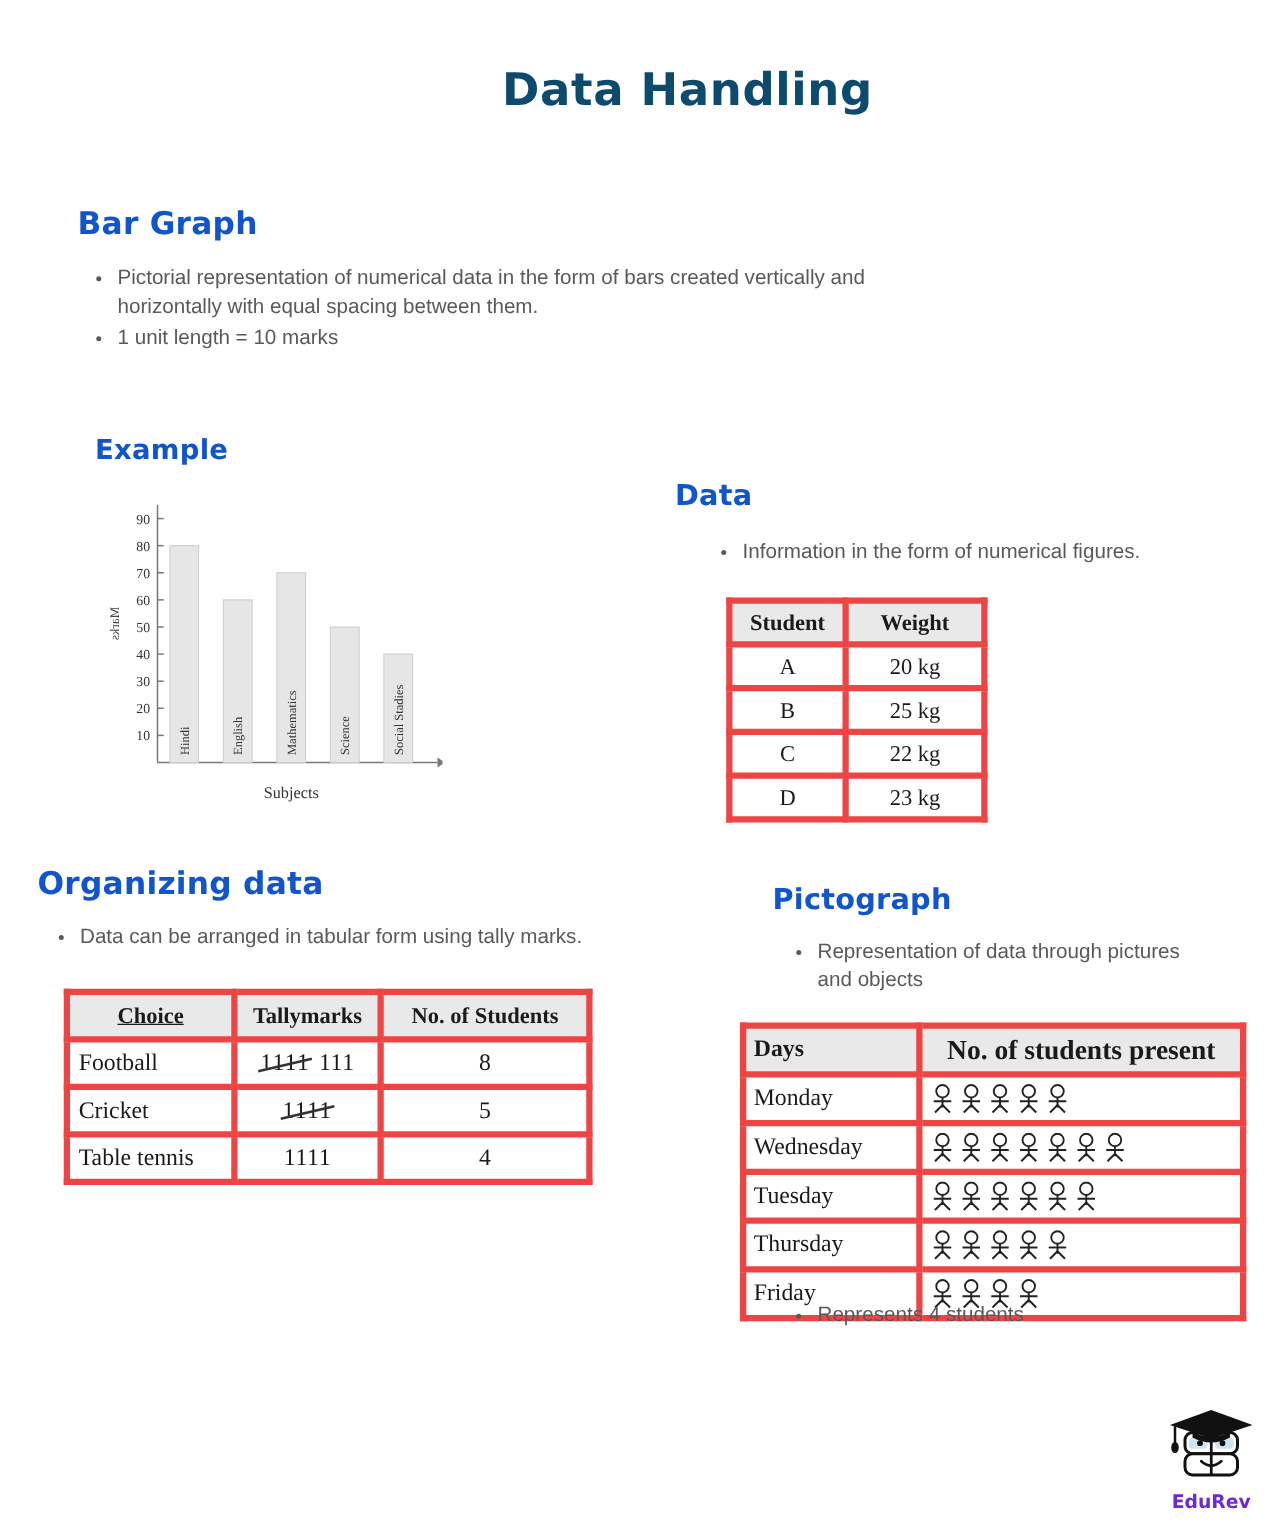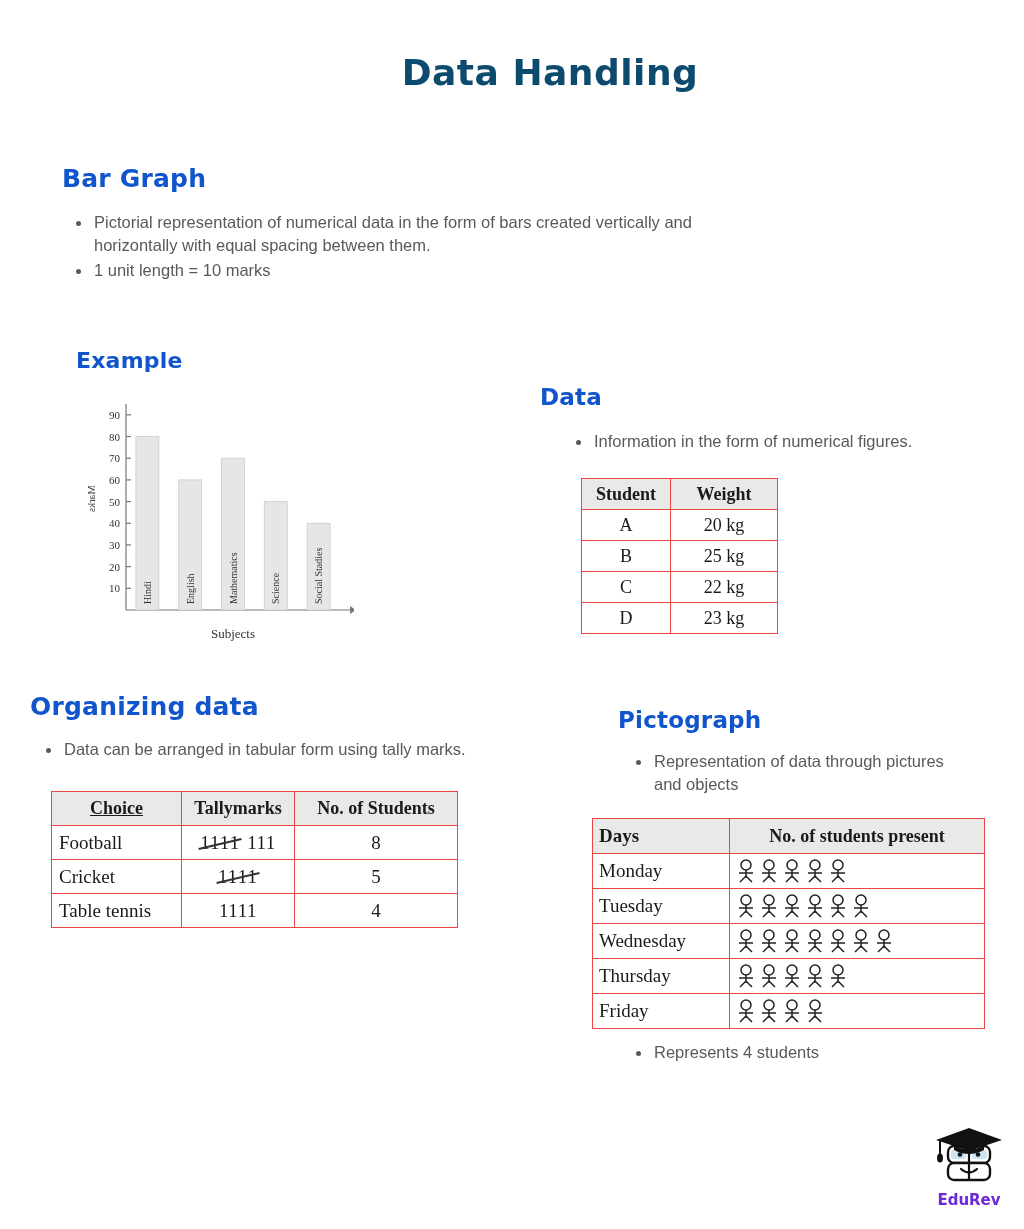--- a/index.html
+++ b/index.html
@@ -75,21 +75,21 @@
   
   table.imgtable {
     position: absolute;
     border-collapse: collapse;
     font-family: "Liberation Serif", "DejaVu Serif", serif;
     color: #1a1a1a;
     background: #ffffff;
   }
   table.imgtable th,
   table.imgtable td {
-    border: 1px solid #ef4444;
+    border: 5px solid #ef4444;
     padding: 0;
   }
   table.imgtable th {
     background: #e9e9e9;
     font-weight: bold;
   }
 
   
   .tbl-weight { left: 581px; top: 478px; }
   .tbl-weight th,
@@ -142,21 +142,21 @@
   .tbl-picto .c-days {
     width: 130px;
     text-align: left;
     padding-left: 6px;
   }
   .tbl-picto th.c-days { text-align: left; }
   .tbl-picto .c-present {
     width: 248px;
     text-align: center;
   }
-  .tbl-picto th.c-present { text-align: center; font-size: 18px; }
+  .tbl-picto th.c-present { text-align: center; font-size: 22px; }
   .tbl-picto td.c-present {
     text-align: left;
     padding-left: 6px;
     white-space: nowrap;
   }
   .figure-icon { margin-right: 3px; vertical-align: middle; }
 
   
   .logo {
     position: absolute;
@@ -327,68 +327,68 @@
             <line x1="10" y1="17" x2="16" y2="23" stroke="#222" stroke-width="1.5"></line>
           </svg><svg class="figure-icon" width="20" height="24" viewBox="0 0 20 24">
             <circle cx="10" cy="6" r="5" fill="none" stroke="#222" stroke-width="1.5"></circle>
             <line x1="10" y1="11" x2="10" y2="19" stroke="#222" stroke-width="1.5"></line>
             <line x1="3" y1="14" x2="17" y2="14" stroke="#222" stroke-width="1.5"></line>
             <line x1="10" y1="17" x2="4" y2="23" stroke="#222" stroke-width="1.5"></line>
             <line x1="10" y1="17" x2="16" y2="23" stroke="#222" stroke-width="1.5"></line>
           </svg></td>
       </tr>
       <tr>
+        <td class="c-days">Wednesday</td>
+        <td class="c-present"><svg class="figure-icon" width="20" height="24" viewBox="0 0 20 24">
+            <circle cx="10" cy="6" r="5" fill="none" stroke="#222" stroke-width="1.5"></circle>
+            <line x1="10" y1="11" x2="10" y2="19" stroke="#222" stroke-width="1.5"></line>
+            <line x1="3" y1="14" x2="17" y2="14" stroke="#222" stroke-width="1.5"></line>
+            <line x1="10" y1="17" x2="4" y2="23" stroke="#222" stroke-width="1.5"></line>
+            <line x1="10" y1="17" x2="16" y2="23" stroke="#222" stroke-width="1.5"></line>
+          </svg><svg class="figure-icon" width="20" height="24" viewBox="0 0 20 24">
+            <circle cx="10" cy="6" r="5" fill="none" stroke="#222" stroke-width="1.5"></circle>
+            <line x1="10" y1="11" x2="10" y2="19" stroke="#222" stroke-width="1.5"></line>
+            <line x1="3" y1="14" x2="17" y2="14" stroke="#222" stroke-width="1.5"></line>
+            <line x1="10" y1="17" x2="4" y2="23" stroke="#222" stroke-width="1.5"></line>
+            <line x1="10" y1="17" x2="16" y2="23" stroke="#222" stroke-width="1.5"></line>
+          </svg><svg class="figure-icon" width="20" height="24" viewBox="0 0 20 24">
+            <circle cx="10" cy="6" r="5" fill="none" stroke="#222" stroke-width="1.5"></circle>
+            <line x1="10" y1="11" x2="10" y2="19" stroke="#222" stroke-width="1.5"></line>
+            <line x1="3" y1="14" x2="17" y2="14" stroke="#222" stroke-width="1.5"></line>
+            <line x1="10" y1="17" x2="4" y2="23" stroke="#222" stroke-width="1.5"></line>
+            <line x1="10" y1="17" x2="16" y2="23" stroke="#222" stroke-width="1.5"></line>
+          </svg><svg class="figure-icon" width="20" height="24" viewBox="0 0 20 24">
+            <circle cx="10" cy="6" r="5" fill="none" stroke="#222" stroke-width="1.5"></circle>
+            <line x1="10" y1="11" x2="10" y2="19" stroke="#222" stroke-width="1.5"></line>
+            <line x1="3" y1="14" x2="17" y2="14" stroke="#222" stroke-width="1.5"></line>
+            <line x1="10" y1="17" x2="4" y2="23" stroke="#222" stroke-width="1.5"></line>
+            <line x1="10" y1="17" x2="16" y2="23" stroke="#222" stroke-width="1.5"></line>
+          </svg><svg class="figure-icon" width="20" height="24" viewBox="0 0 20 24">
+            <circle cx="10" cy="6" r="5" fill="none" stroke="#222" stroke-width="1.5"></circle>
+            <line x1="10" y1="11" x2="10" y2="19" stroke="#222" stroke-width="1.5"></line>
+            <line x1="3" y1="14" x2="17" y2="14" stroke="#222" stroke-width="1.5"></line>
+            <line x1="10" y1="17" x2="4" y2="23" stroke="#222" stroke-width="1.5"></line>
+            <line x1="10" y1="17" x2="16" y2="23" stroke="#222" stroke-width="1.5"></line>
+          </svg><svg class="figure-icon" width="20" height="24" viewBox="0 0 20 24">
+            <circle cx="10" cy="6" r="5" fill="none" stroke="#222" stroke-width="1.5"></circle>
+            <line x1="10" y1="11" x2="10" y2="19" stroke="#222" stroke-width="1.5"></line>
+            <line x1="3" y1="14" x2="17" y2="14" stroke="#222" stroke-width="1.5"></line>
+            <line x1="10" y1="17" x2="4" y2="23" stroke="#222" stroke-width="1.5"></line>
+            <line x1="10" y1="17" x2="16" y2="23" stroke="#222" stroke-width="1.5"></line>
+          </svg><svg class="figure-icon" width="20" height="24" viewBox="0 0 20 24">
+            <circle cx="10" cy="6" r="5" fill="none" stroke="#222" stroke-width="1.5"></circle>
+            <line x1="10" y1="11" x2="10" y2="19" stroke="#222" stroke-width="1.5"></line>
+            <line x1="3" y1="14" x2="17" y2="14" stroke="#222" stroke-width="1.5"></line>
+            <line x1="10" y1="17" x2="4" y2="23" stroke="#222" stroke-width="1.5"></line>
+            <line x1="10" y1="17" x2="16" y2="23" stroke="#222" stroke-width="1.5"></line>
+          </svg></td>
+      </tr>
+      <tr>
         <td class="c-days">Tuesday</td>
         <td class="c-present"><svg class="figure-icon" width="20" height="24" viewBox="0 0 20 24">
-            <circle cx="10" cy="6" r="5" fill="none" stroke="#222" stroke-width="1.5"></circle>
-            <line x1="10" y1="11" x2="10" y2="19" stroke="#222" stroke-width="1.5"></line>
-            <line x1="3" y1="14" x2="17" y2="14" stroke="#222" stroke-width="1.5"></line>
-            <line x1="10" y1="17" x2="4" y2="23" stroke="#222" stroke-width="1.5"></line>
-            <line x1="10" y1="17" x2="16" y2="23" stroke="#222" stroke-width="1.5"></line>
-          </svg><svg class="figure-icon" width="20" height="24" viewBox="0 0 20 24">
-            <circle cx="10" cy="6" r="5" fill="none" stroke="#222" stroke-width="1.5"></circle>
-            <line x1="10" y1="11" x2="10" y2="19" stroke="#222" stroke-width="1.5"></line>
-            <line x1="3" y1="14" x2="17" y2="14" stroke="#222" stroke-width="1.5"></line>
-            <line x1="10" y1="17" x2="4" y2="23" stroke="#222" stroke-width="1.5"></line>
-            <line x1="10" y1="17" x2="16" y2="23" stroke="#222" stroke-width="1.5"></line>
-          </svg><svg class="figure-icon" width="20" height="24" viewBox="0 0 20 24">
-            <circle cx="10" cy="6" r="5" fill="none" stroke="#222" stroke-width="1.5"></circle>
-            <line x1="10" y1="11" x2="10" y2="19" stroke="#222" stroke-width="1.5"></line>
-            <line x1="3" y1="14" x2="17" y2="14" stroke="#222" stroke-width="1.5"></line>
-            <line x1="10" y1="17" x2="4" y2="23" stroke="#222" stroke-width="1.5"></line>
-            <line x1="10" y1="17" x2="16" y2="23" stroke="#222" stroke-width="1.5"></line>
-          </svg><svg class="figure-icon" width="20" height="24" viewBox="0 0 20 24">
-            <circle cx="10" cy="6" r="5" fill="none" stroke="#222" stroke-width="1.5"></circle>
-            <line x1="10" y1="11" x2="10" y2="19" stroke="#222" stroke-width="1.5"></line>
-            <line x1="3" y1="14" x2="17" y2="14" stroke="#222" stroke-width="1.5"></line>
-            <line x1="10" y1="17" x2="4" y2="23" stroke="#222" stroke-width="1.5"></line>
-            <line x1="10" y1="17" x2="16" y2="23" stroke="#222" stroke-width="1.5"></line>
-          </svg><svg class="figure-icon" width="20" height="24" viewBox="0 0 20 24">
-            <circle cx="10" cy="6" r="5" fill="none" stroke="#222" stroke-width="1.5"></circle>
-            <line x1="10" y1="11" x2="10" y2="19" stroke="#222" stroke-width="1.5"></line>
-            <line x1="3" y1="14" x2="17" y2="14" stroke="#222" stroke-width="1.5"></line>
-            <line x1="10" y1="17" x2="4" y2="23" stroke="#222" stroke-width="1.5"></line>
-            <line x1="10" y1="17" x2="16" y2="23" stroke="#222" stroke-width="1.5"></line>
-          </svg><svg class="figure-icon" width="20" height="24" viewBox="0 0 20 24">
-            <circle cx="10" cy="6" r="5" fill="none" stroke="#222" stroke-width="1.5"></circle>
-            <line x1="10" y1="11" x2="10" y2="19" stroke="#222" stroke-width="1.5"></line>
-            <line x1="3" y1="14" x2="17" y2="14" stroke="#222" stroke-width="1.5"></line>
-            <line x1="10" y1="17" x2="4" y2="23" stroke="#222" stroke-width="1.5"></line>
-            <line x1="10" y1="17" x2="16" y2="23" stroke="#222" stroke-width="1.5"></line>
-          </svg></td>
-      </tr>
-      <tr>
-        <td class="c-days">Wednesday</td>
-        <td class="c-present"><svg class="figure-icon" width="20" height="24" viewBox="0 0 20 24">
-            <circle cx="10" cy="6" r="5" fill="none" stroke="#222" stroke-width="1.5"></circle>
-            <line x1="10" y1="11" x2="10" y2="19" stroke="#222" stroke-width="1.5"></line>
-            <line x1="3" y1="14" x2="17" y2="14" stroke="#222" stroke-width="1.5"></line>
-            <line x1="10" y1="17" x2="4" y2="23" stroke="#222" stroke-width="1.5"></line>
-            <line x1="10" y1="17" x2="16" y2="23" stroke="#222" stroke-width="1.5"></line>
-          </svg><svg class="figure-icon" width="20" height="24" viewBox="0 0 20 24">
             <circle cx="10" cy="6" r="5" fill="none" stroke="#222" stroke-width="1.5"></circle>
             <line x1="10" y1="11" x2="10" y2="19" stroke="#222" stroke-width="1.5"></line>
             <line x1="3" y1="14" x2="17" y2="14" stroke="#222" stroke-width="1.5"></line>
             <line x1="10" y1="17" x2="4" y2="23" stroke="#222" stroke-width="1.5"></line>
             <line x1="10" y1="17" x2="16" y2="23" stroke="#222" stroke-width="1.5"></line>
           </svg><svg class="figure-icon" width="20" height="24" viewBox="0 0 20 24">
             <circle cx="10" cy="6" r="5" fill="none" stroke="#222" stroke-width="1.5"></circle>
             <line x1="10" y1="11" x2="10" y2="19" stroke="#222" stroke-width="1.5"></line>
             <line x1="3" y1="14" x2="17" y2="14" stroke="#222" stroke-width="1.5"></line>
             <line x1="10" y1="17" x2="4" y2="23" stroke="#222" stroke-width="1.5"></line>

